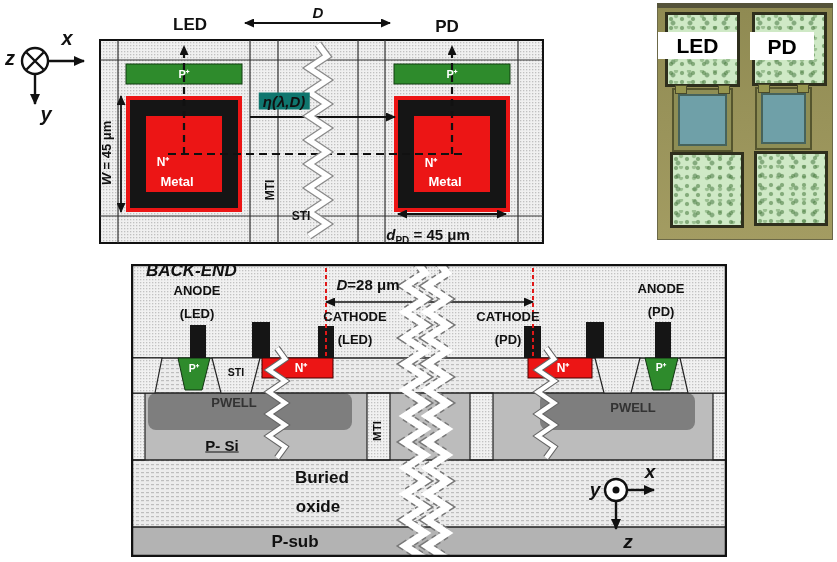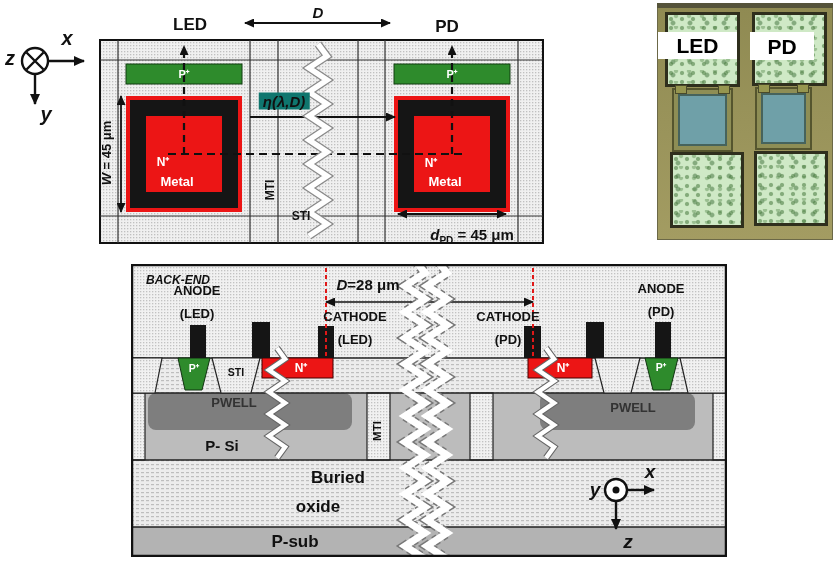--- a/index.html
+++ b/index.html
@@ -90,21 +90,21 @@
   <div class="lbl white" style="left:163px;top:162px;font-size:12px;">N⁺</div>
   <div class="lbl white" style="left:177px;top:181px;font-size:13px;">Metal</div>
   <div class="lbl white" style="left:452px;top:74px;font-size:11px;">P⁺</div>
   <div class="lbl white" style="left:431px;top:163px;font-size:12px;">N⁺</div>
   <div class="lbl white" style="left:445px;top:181px;font-size:13px;">Metal</div>
   <div class="lbl rot" style="left:270px;top:190px;font-size:12px;">MTI</div>
   <div class="lbl" style="left:301px;top:216px;font-size:12px;">STI</div>
   <div class="lbl rot" style="left:106px;top:153px;font-size:13px;">
     <span class="it">W</span><span> = 45 μm</span>
   </div>
-  <div class="lbl" style="left:472px;top:236px;font-size:15px;">
+  <div class="lbl" style="left:428px;top:236px;font-size:15px;">
     <span class="it">d</span><sub style="font-size:10px;">PD</sub><span> = 45 μm</span>
   </div>
 
   <div class="photo">
     <div class="photo-topstrip"></div>
     <div class="pad" style="left:8px;top:9px;width:75px;height:75px;"></div>
     <div class="pad" style="left:95px;top:9px;width:75px;height:74px;"></div>
     <div class="pad" style="left:13px;top:149px;width:74px;height:76px;"></div>
     <div class="pad" style="left:97px;top:148px;width:74px;height:75px;"></div>
     <div class="dev-frame" style="left:15px;top:85px;width:61px;height:64px;">
@@ -182,42 +182,42 @@
 
     <g>
       <path d="M284,-4 l10,13 l-20,13 l20,13 l-20,13 l20,13 l-20,13 l20,13 l-20,13 l20,13 l-20,13 l20,13 l-20,13 l20,13 l-20,13 l20,13 l-20,13 l20,13 l-20,13 l20,13 l-20,13 l20,13 l-20,13 l20,13" stroke="#777" stroke-width="10" stroke-dasharray="5 4" fill="none"></path>
       <path d="M284,-4 l10,13 l-20,13 l20,13 l-20,13 l20,13 l-20,13 l20,13 l-20,13 l20,13 l-20,13 l20,13 l-20,13 l20,13 l-20,13 l20,13 l-20,13 l20,13 l-20,13 l20,13 l-20,13 l20,13 l-20,13 l20,13" stroke="#fff" stroke-width="7" fill="none"></path>
       <path d="M306,-4 l10,13 l-20,13 l20,13 l-20,13 l20,13 l-20,13 l20,13 l-20,13 l20,13 l-20,13 l20,13 l-20,13 l20,13 l-20,13 l20,13 l-20,13 l20,13 l-20,13 l20,13 l-20,13 l20,13 l-20,13 l20,13" stroke="#777" stroke-width="10" stroke-dasharray="5 4" fill="none"></path>
       <path d="M306,-4 l10,13 l-20,13 l20,13 l-20,13 l20,13 l-20,13 l20,13 l-20,13 l20,13 l-20,13 l20,13 l-20,13 l20,13 l-20,13 l20,13 l-20,13 l20,13 l-20,13 l20,13 l-20,13 l20,13 l-20,13 l20,13" stroke="#fff" stroke-width="7" fill="none"></path>
     </g>
     <rect x="1" y="1" width="594" height="291" fill="none" stroke="#111" stroke-width="2.5"></rect>
   </svg>
 
-  <div class="lbl-left it" style="left:146px;top:274px;font-size:12px;">BACK-END</div>
+  <div class="lbl-left it" style="left:146px;top:262px;font-size:17px;">BACK-END</div>
   <div class="lbl" style="left:197px;top:290px;font-size:13px;">ANODE</div>
   <div class="lbl" style="left:197px;top:313px;font-size:13px;">(LED)</div>
   <div class="lbl" style="left:355px;top:316px;font-size:13px;">CATHODE</div>
   <div class="lbl" style="left:355px;top:339px;font-size:13px;">(LED)</div>
   <div class="lbl" style="left:508px;top:316px;font-size:13px;">CATHODE</div>
   <div class="lbl" style="left:508px;top:339px;font-size:13px;">(PD)</div>
   <div class="lbl" style="left:661px;top:288px;font-size:13px;">ANODE</div>
   <div class="lbl" style="left:661px;top:311px;font-size:13px;">(PD)</div>
   <div class="lbl" style="left:368px;top:284px;font-size:15px;">
     <span class="it">D</span><span>=28 μm</span>
   </div>
   <div class="lbl white" style="left:194px;top:368px;font-size:10.5px;">P⁺</div>
   <div class="lbl white" style="left:301px;top:368px;font-size:12px;">N⁺</div>
   <div class="lbl" style="left:236px;top:372px;font-size:10.5px;">STI</div>
   <div class="lbl" style="left:234px;top:402px;font-size:13px;color:#333;">PWELL</div>
   <div class="lbl white" style="left:563px;top:368px;font-size:12px;">N⁺</div>
   <div class="lbl white" style="left:661px;top:367px;font-size:10.5px;">P⁺</div>
   <div class="lbl" style="left:633px;top:407px;font-size:13px;color:#333;">PWELL</div>
   <div class="lbl rot" style="left:378px;top:431px;font-size:11.5px;">MTI</div>
-  <div class="lbl" style="left:222px;top:445px;font-size:15px;">P- Si</div>
-  <div class="lbl" style="left:338px;top:477px;font-size:17px;">Buried</div>
+  <div class="lbl" style="left:222px;top:445px;font-size:15px;text-decoration:underline;">P- Si</div>
+  <div class="lbl" style="left:322px;top:477px;font-size:17px;">Buried</div>
   <div class="lbl" style="left:318px;top:506px;font-size:17px;">oxide</div>
   <div class="lbl" style="left:295px;top:541px;font-size:17px;">P-sub</div>
 
   <svg style="left:0;top:0;pointer-events:none;" width="837" height="562" viewBox="0 0 837 562">
     <defs>
       <marker id="axArw" markerWidth="11" markerHeight="10" refX="10" refY="5" orient="auto" markerUnits="userSpaceOnUse">
         <path d="M0,0L11,5L0,10Z" fill="#111"></path>
       </marker>
     </defs>
     <g>

